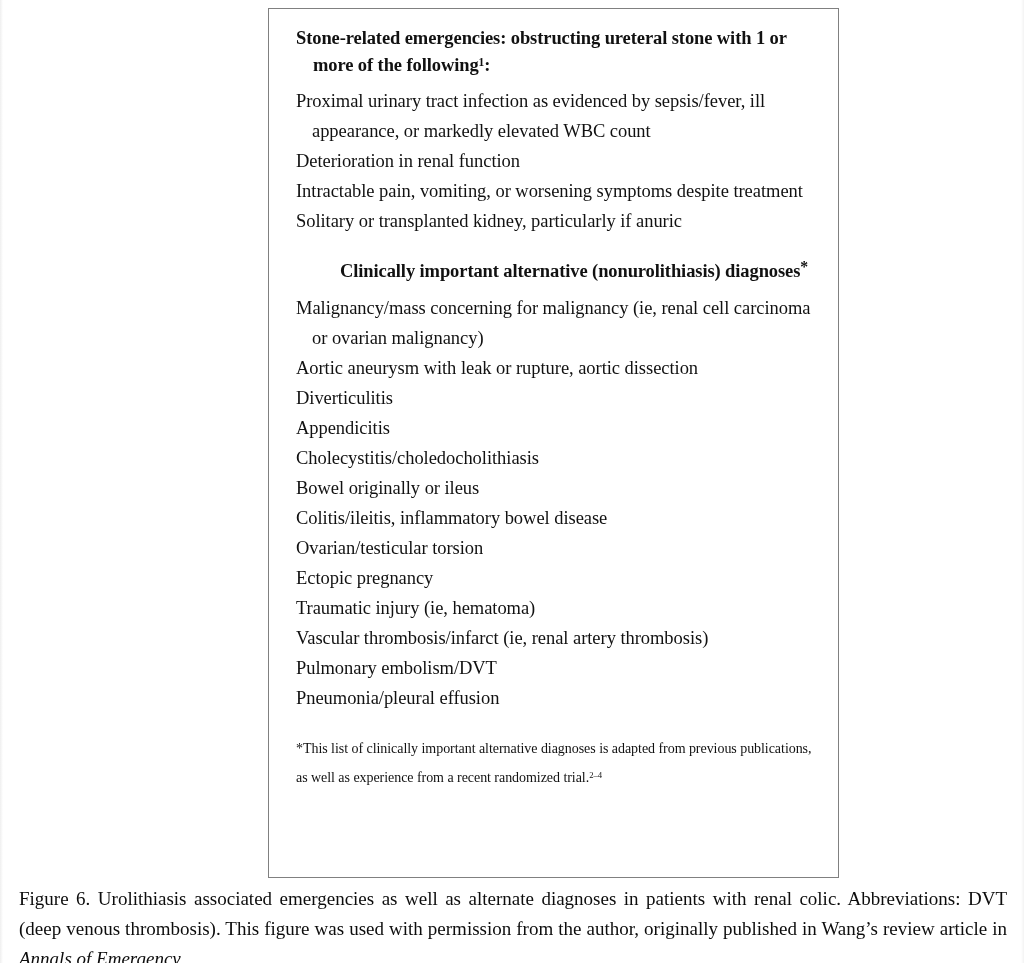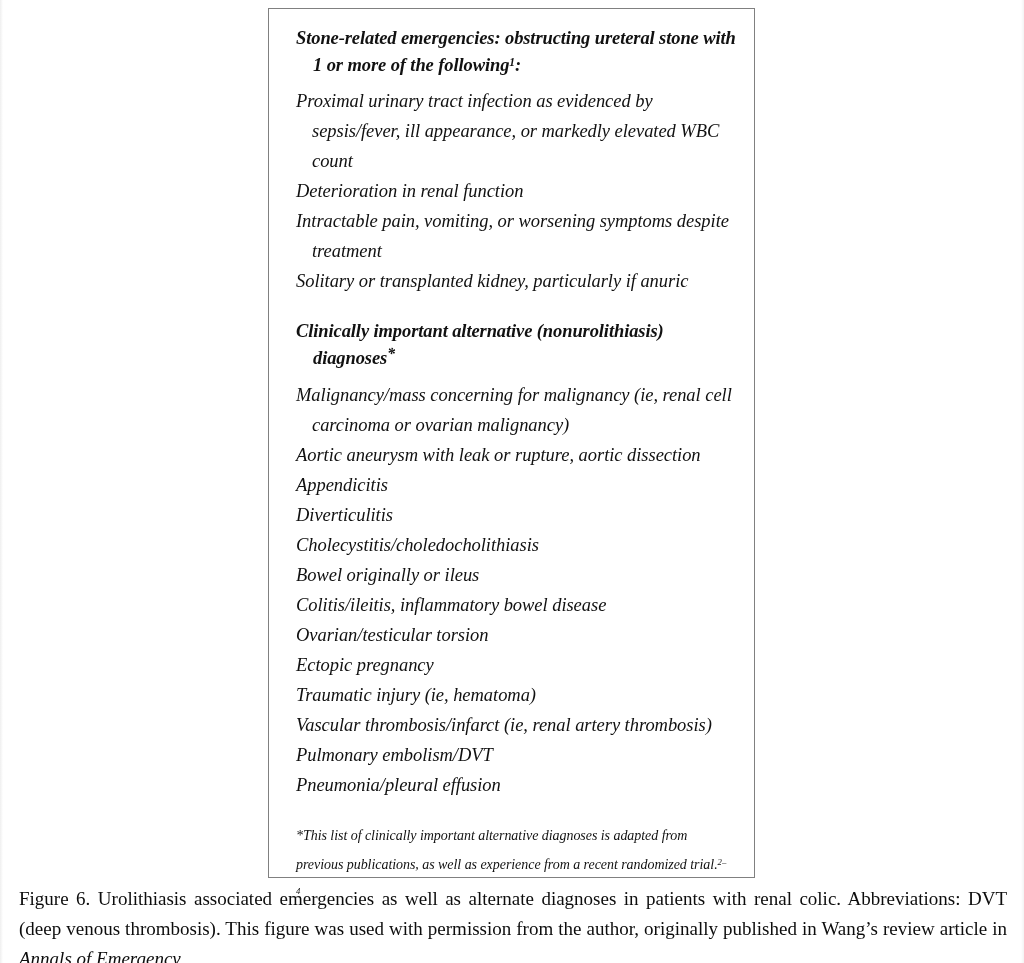--- a/index.html
+++ b/index.html
@@ -32,43 +32,43 @@
     right: 0; top: 0; bottom: 0;
     width: 3px;
     background: linear-gradient(to left, #f3f3f3, #ffffff);
   }
 
   
   #figure-box {
     position: absolute;
     left: 268px;
     top: 8px;
-    width: 487px;
+    width: 571px;
     height: 870px;
     box-sizing: border-box;
     border: 1.5px solid #808080;
     background: #ffffff;
-    font-style: italic;
   }
   .box-inner {
     padding: 16px 18px 10px 27px;
   }
 
   .sec-heading {
     font-weight: bold;
     font-size: 18.5px;
     line-height: 27px;
     letter-spacing: -0.1px;
     padding-left: 17px;
     text-indent: -17px;
     margin: 0 0 7px 0;
   }
   .sec-heading.second {
     margin-top: 22px;
     margin-bottom: 8px;
+    margin-left: 44px;
   }
 
   .item {
     font-size: 18.5px;
     line-height: 30px;
     letter-spacing: -0.05px;
     padding-left: 16px;
     text-indent: -16px;
     margin: 0;
   }
@@ -123,22 +123,22 @@
 
       <p class="item">Proximal urinary tract infection as evidenced by sepsis/fever, ill appearance, or markedly elevated WBC count</p>
       <p class="item">Deterioration in renal function</p>
       <p class="item">Intractable pain, vomiting, or worsening symptoms despite treatment</p>
       <p class="item">Solitary or transplanted kidney, particularly if anuric</p>
 
       <p class="sec-heading second"><span>Clinically important alternative (nonurolithiasis) diagnoses</span><span class="ast">*</span></p>
 
       <p class="item">Malignancy/mass concerning for malignancy (ie, renal cell carcinoma or ovarian malignancy)</p>
       <p class="item">Aortic aneurysm with leak or rupture, aortic dissection</p>
+      <p class="item">Diverticulitis</p>
       <p class="item">Appendicitis</p>
-      <p class="item">Diverticulitis</p>
       <p class="item">Cholecystitis/choledocholithiasis</p>
       <p class="item">Bowel originally or ileus</p>
       <p class="item">Colitis/ileitis, inflammatory bowel disease</p>
       <p class="item">Ovarian/testicular torsion</p>
       <p class="item">Ectopic pregnancy</p>
       <p class="item">Traumatic injury (ie, hematoma)</p>
       <p class="item">Vascular thrombosis/infarct (ie, renal artery thrombosis)</p>
       <p class="item">Pulmonary embolism/DVT</p>
       <p class="item">Pneumonia/pleural effusion</p>
 

